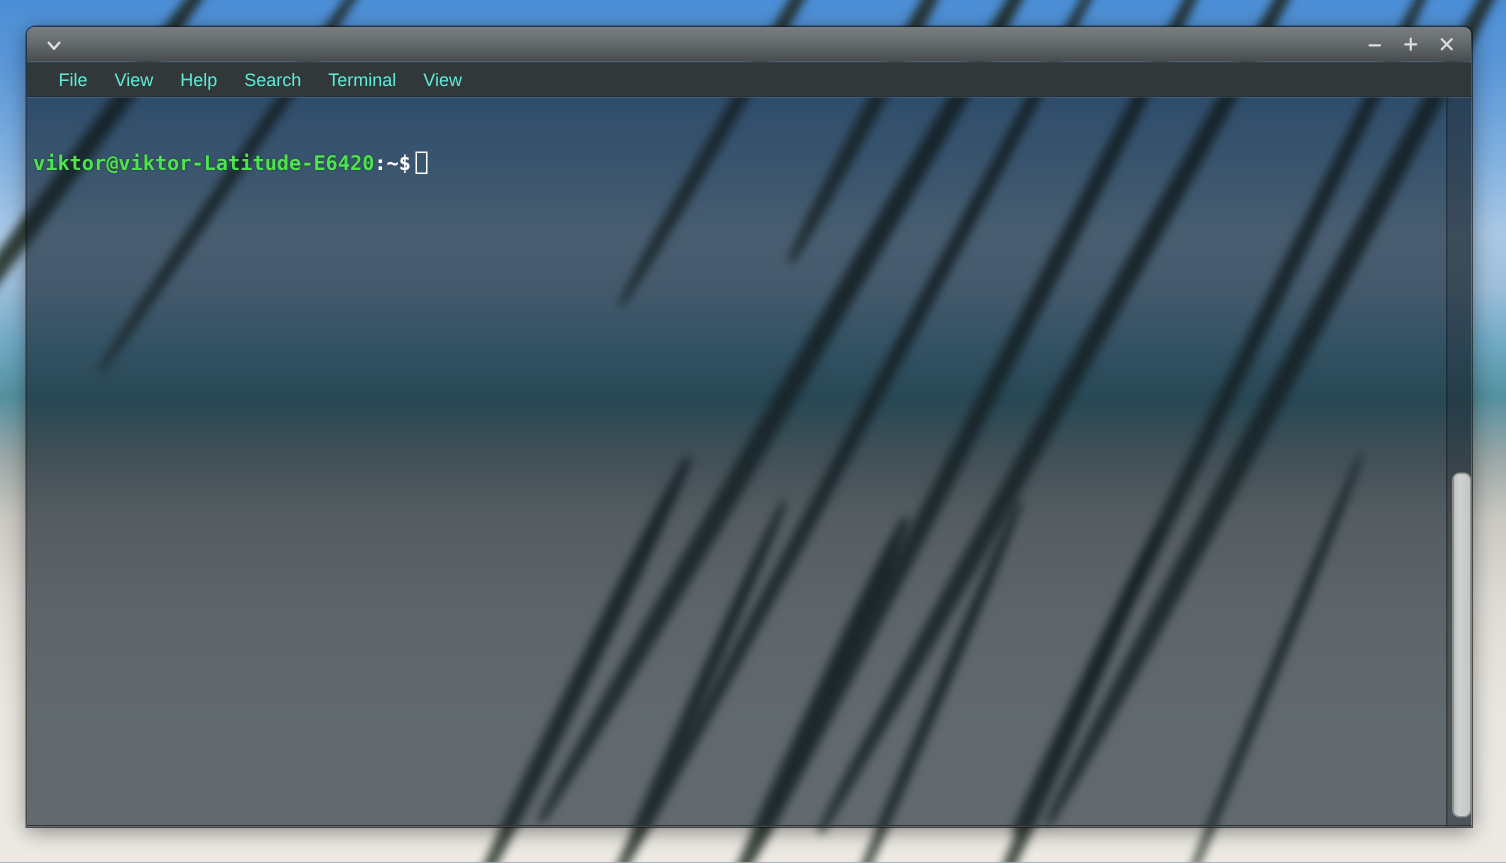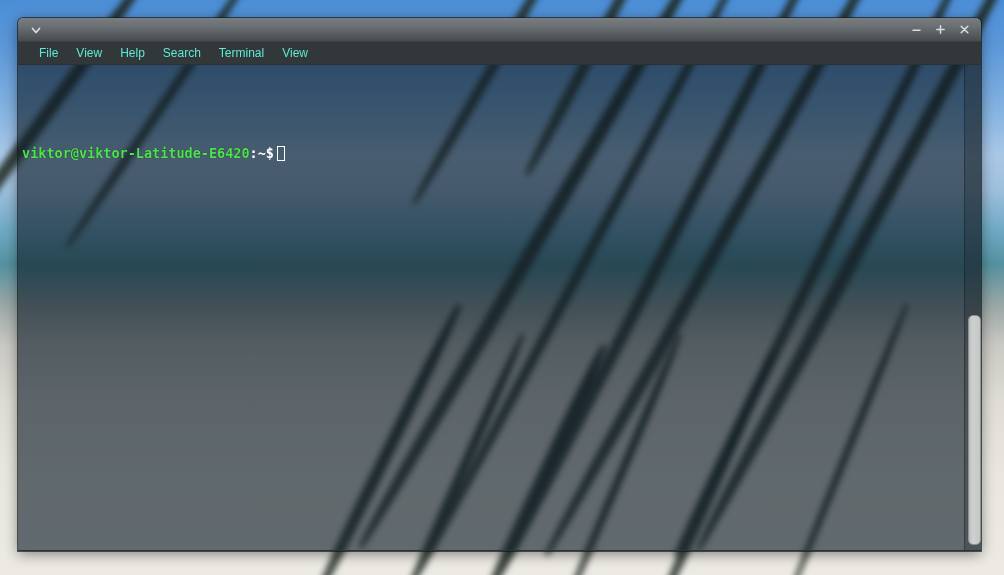--- a/index.html
+++ b/index.html
@@ -177,21 +177,21 @@
   #term-text {
     position: absolute;
     left: 4px;
     top: 2px;
     right: 18px;
     font-family: "DejaVu Sans Mono", "Liberation Mono", monospace;
     font-size: 13.5px;
     line-height: 17px;
     white-space: pre;
   }
-  .t-line { display: block; height: 17px; margin-top: 44px; }
+  .t-line { display: block; height: 17px; }
   .t-user { color: #4ee44e; font-weight: bold; text-shadow: 0 0 1px rgba(0,0,0,.7); }
   .t-punct { color: #ffffff; font-weight: bold; }
   .t-cursor {
     display: inline-block;
     width: 8px;
     height: 15px;
     border: 1px solid #ffffff;
     vertical-align: -3px;
     margin-left: 3px;
     box-sizing: border-box;

